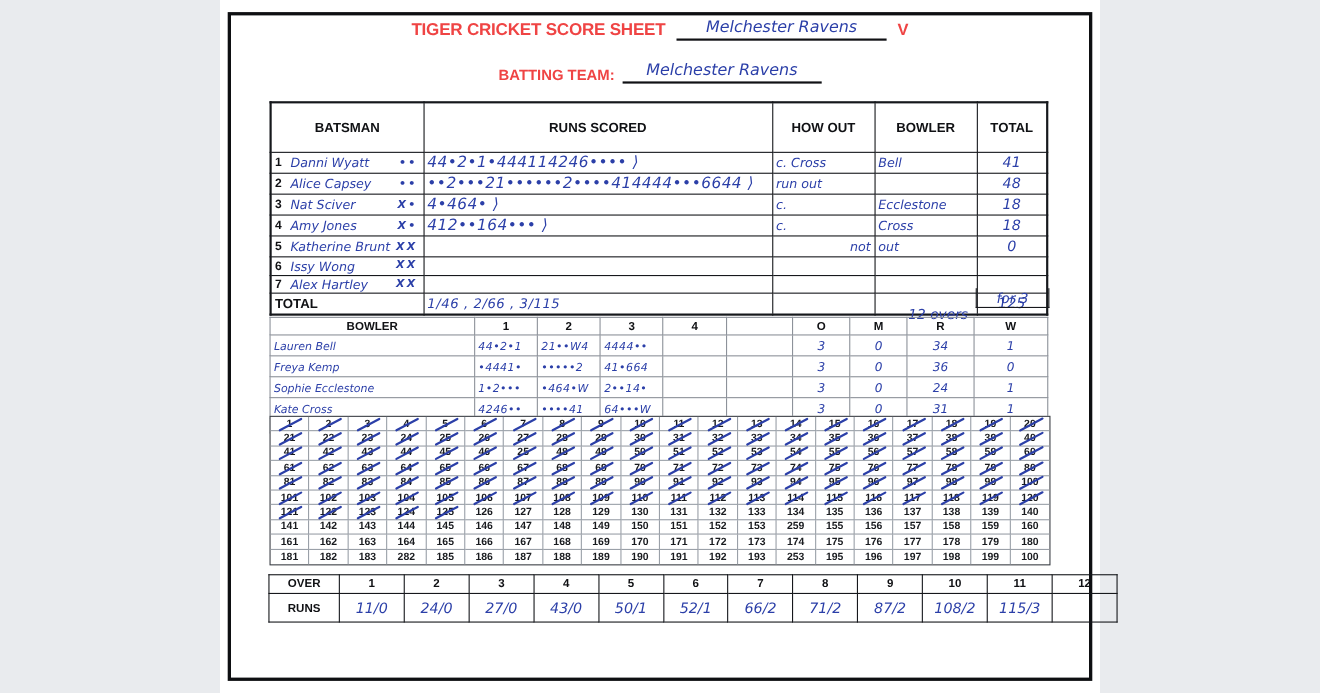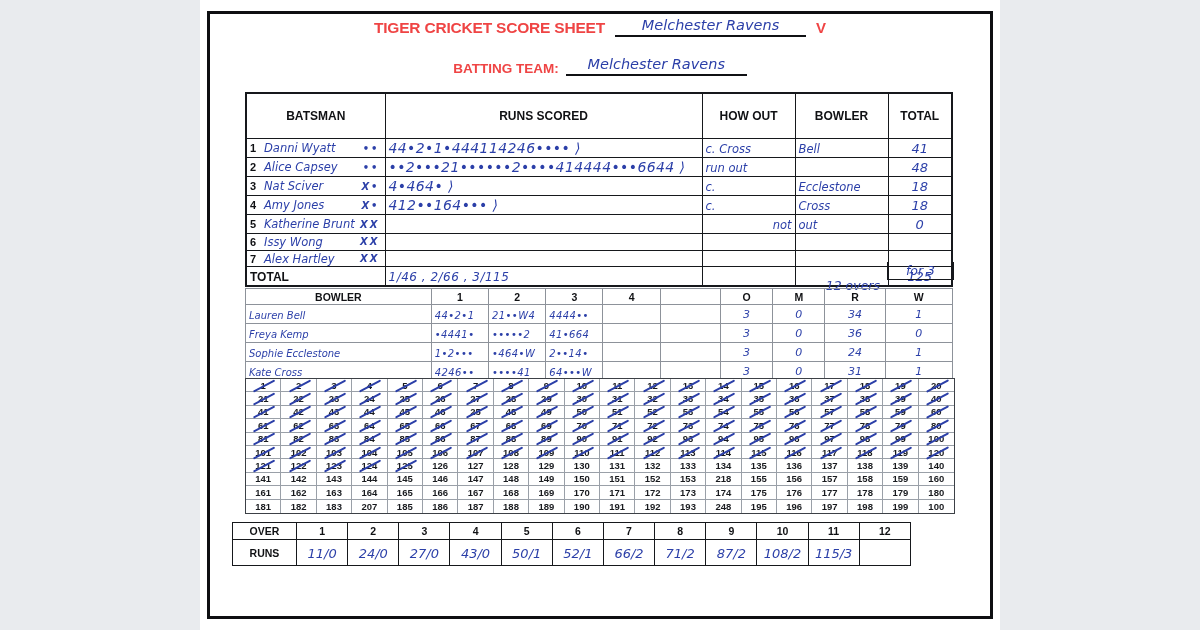--- a/index.html
+++ b/index.html
@@ -56,21 +56,21 @@
   .bw .bwstat{font-size:11px;text-align:center;display:block;}
 
   
   .tally{position:absolute;left:45px;top:378px;width:708px;height:134px;border:1.5px solid #3c4046;display:grid;grid-template-columns:repeat(20,1fr);grid-auto-rows:1fr;background:#fff;}
   .tc{border-right:1px solid #9aa0a8;border-bottom:1px solid #9aa0a8;display:flex;align-items:center;justify-content:center;font-size:9.5px;font-weight:bold;color:#191b1f;position:relative;}
   .tc:nth-child(20n){border-right:none;}
   .tc:nth-child(n+181){border-bottom:none;}
   .tc.x::after{content:"";position:absolute;left:18%;width:70%;top:46%;height:1.7px;background:#2b3fa8;transform:rotate(-28deg);border-radius:1px;}
 
   
-  .ov{left:32px;top:522px;width:679px;border:1.5px solid #16181c;}
+  .ov{left:44px;top:522px;width:772px;border:1.5px solid #16181c;}
   .ov th,.ov td{border:1px solid #16181c;}
   .ov thead th{height:14px;font-size:10.5px;font-weight:bold;color:#101114;text-align:center;}
   .ov tbody td{height:23px;text-align:center;vertical-align:middle;}
   .ov .olabel{font-size:10.5px;font-weight:bold;color:#101114;font-style:normal;font-family:"Liberation Sans",sans-serif;}
   .ov .oruns{font-size:13px;white-space:nowrap;}
 </style>
 </head>
 <body>
 
 <div class="sheet">
@@ -504,21 +504,21 @@
       <div class="tc">144</div>
       <div class="tc">145</div>
       <div class="tc">146</div>
       <div class="tc">147</div>
       <div class="tc">148</div>
       <div class="tc">149</div>
       <div class="tc">150</div>
       <div class="tc">151</div>
       <div class="tc">152</div>
       <div class="tc">153</div>
-      <div class="tc">218</div>
+      <div class="tc">259</div>
       <div class="tc">155</div>
       <div class="tc">156</div>
       <div class="tc">157</div>
       <div class="tc">158</div>
       <div class="tc">159</div>
       <div class="tc">160</div>
       <div class="tc">161</div>
       <div class="tc">162</div>
       <div class="tc">163</div>
       <div class="tc">164</div>
@@ -534,31 +534,31 @@
       <div class="tc">174</div>
       <div class="tc">175</div>
       <div class="tc">176</div>
       <div class="tc">177</div>
       <div class="tc">178</div>
       <div class="tc">179</div>
       <div class="tc">180</div>
       <div class="tc">181</div>
       <div class="tc">182</div>
       <div class="tc">183</div>
-      <div class="tc">207</div>
+      <div class="tc">282</div>
       <div class="tc">185</div>
       <div class="tc">186</div>
       <div class="tc">187</div>
       <div class="tc">188</div>
       <div class="tc">189</div>
       <div class="tc">190</div>
       <div class="tc">191</div>
       <div class="tc">192</div>
       <div class="tc">193</div>
-      <div class="tc">248</div>
+      <div class="tc">253</div>
       <div class="tc">195</div>
       <div class="tc">196</div>
       <div class="tc">197</div>
       <div class="tc">198</div>
       <div class="tc">199</div>
       <div class="tc">100</div>
     </div>
 
   <table class="ov">
     <colgroup id="ov-cols">

